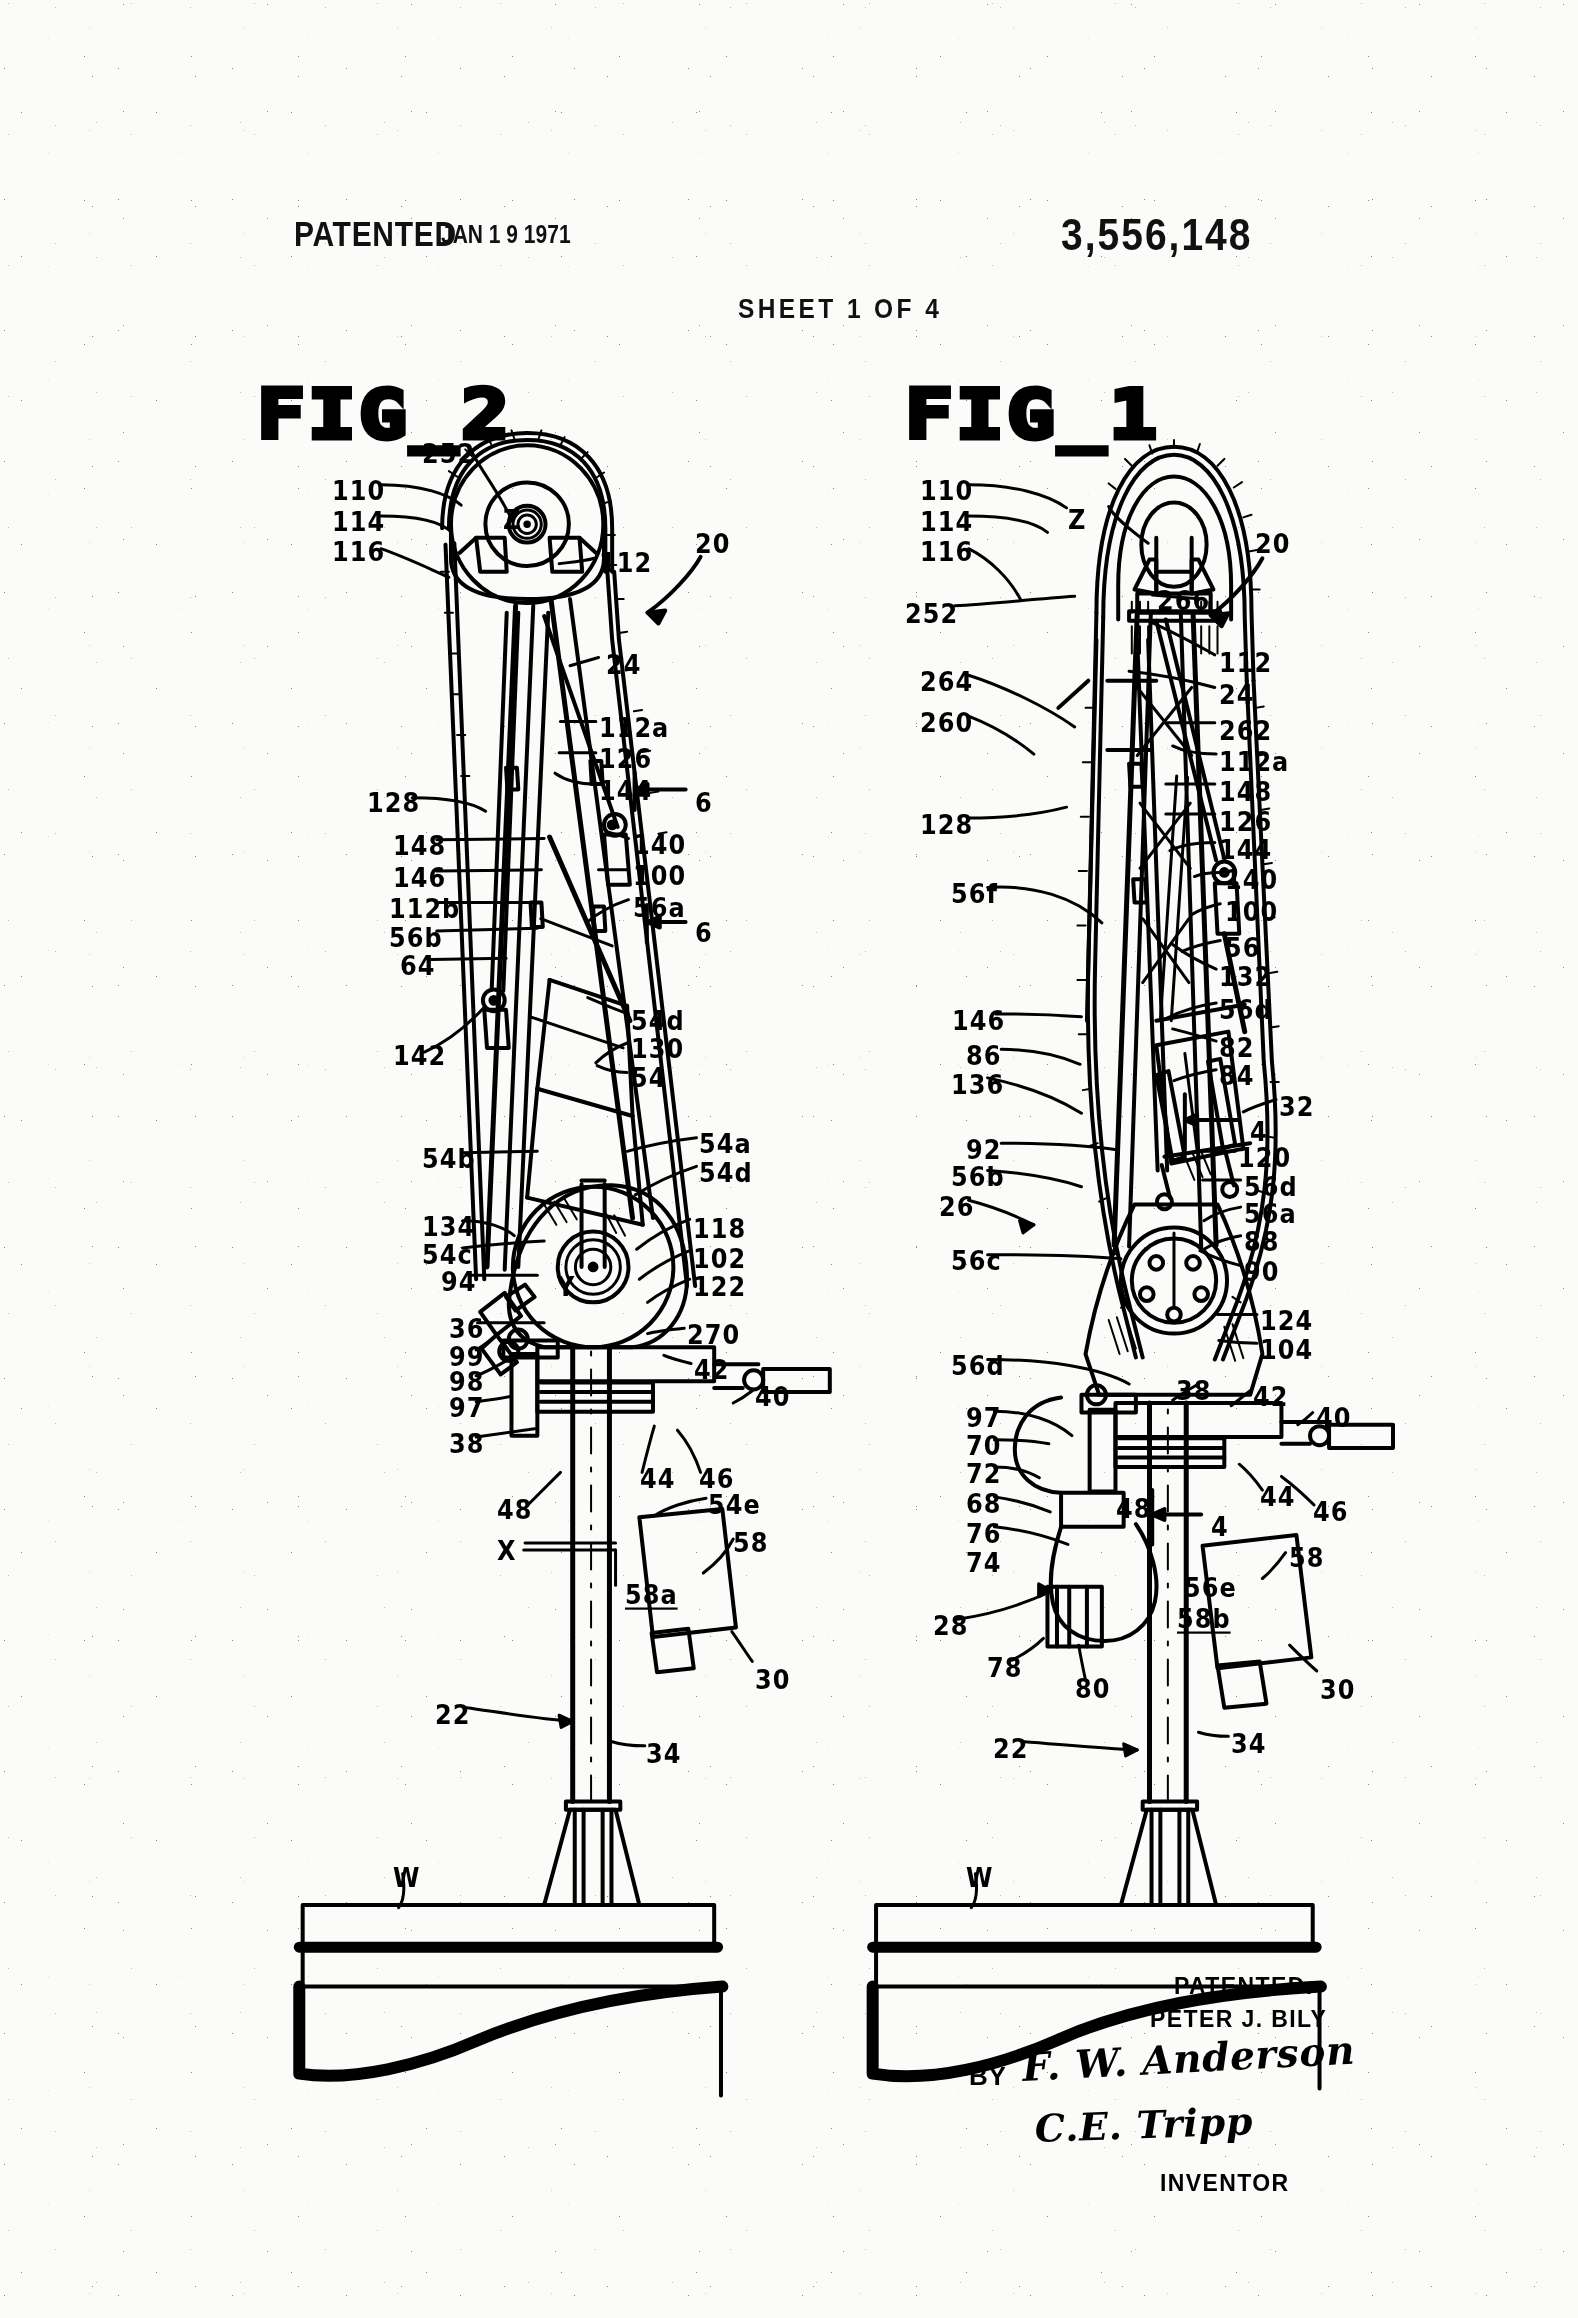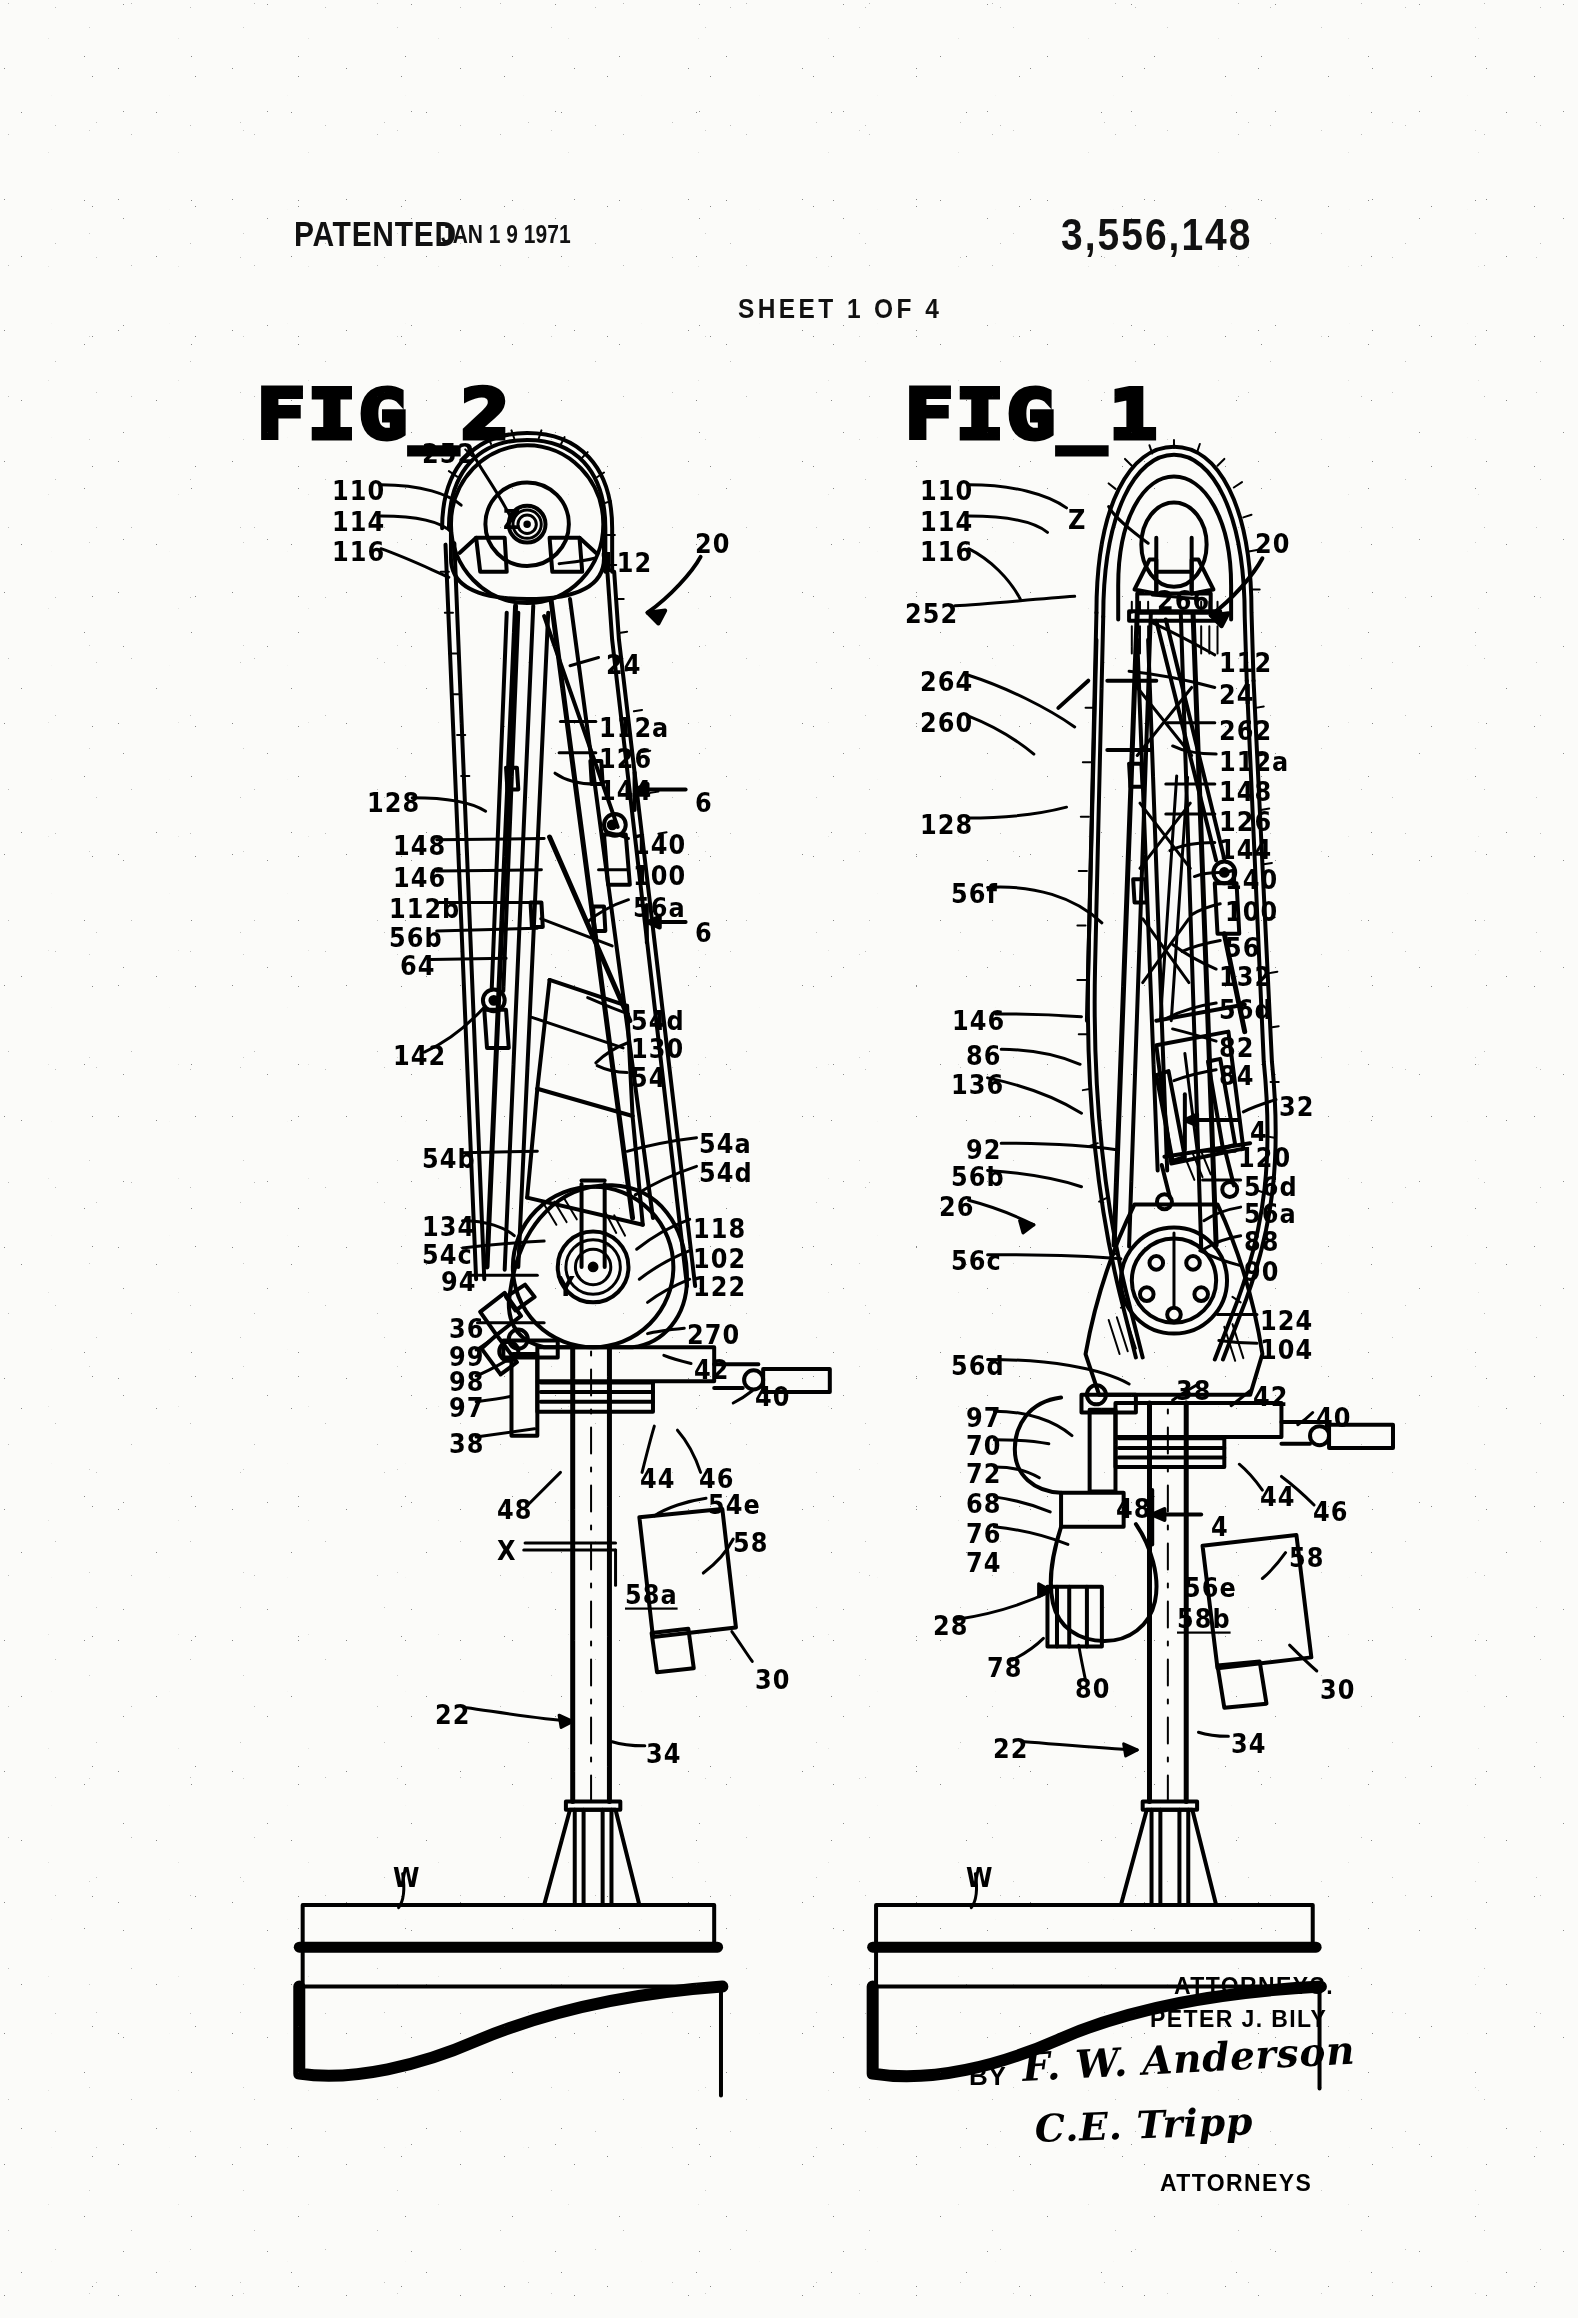--- a/index.html
+++ b/index.html
@@ -659,22 +659,22 @@
       <div class="ref u" style="left: 1177px; top: 1604px;">58b</div>
       <div class="ref" style="left: 933px; top: 1611px;">28</div>
       <div class="ref" style="left: 987px; top: 1653px;">78</div>
       <div class="ref" style="left: 1075px; top: 1674px;">80</div>
       <div class="ref" style="left: 1320px; top: 1675px;">30</div>
       <div class="ref" style="left: 993px; top: 1734px;">22</div>
       <div class="ref" style="left: 1231px; top: 1729px;">34</div>
       <div class="ref" style="left: 966px; top: 1863px;">W</div>
     </div>
 
-  <div class="sig" id="inventorLbl">ATTORNEYS.</div>
+  <div class="sig" id="inventorLbl">PATENTED.</div>
   <div class="sig" id="inventorName">PETER J. BILY</div>
   <div class="sig" id="byLbl">BY</div>
   <div class="sig" id="sig1">F. W. Anderson</div>
   <div class="sig" id="sig2">C.E. Tripp</div>
-  <div class="sig" id="attorneys">ATTORNEYS</div>
+  <div class="sig" id="attorneys">INVENTOR</div>
 
   <div id="speckle"></div>
 </div>
 
 
 </body></html>

